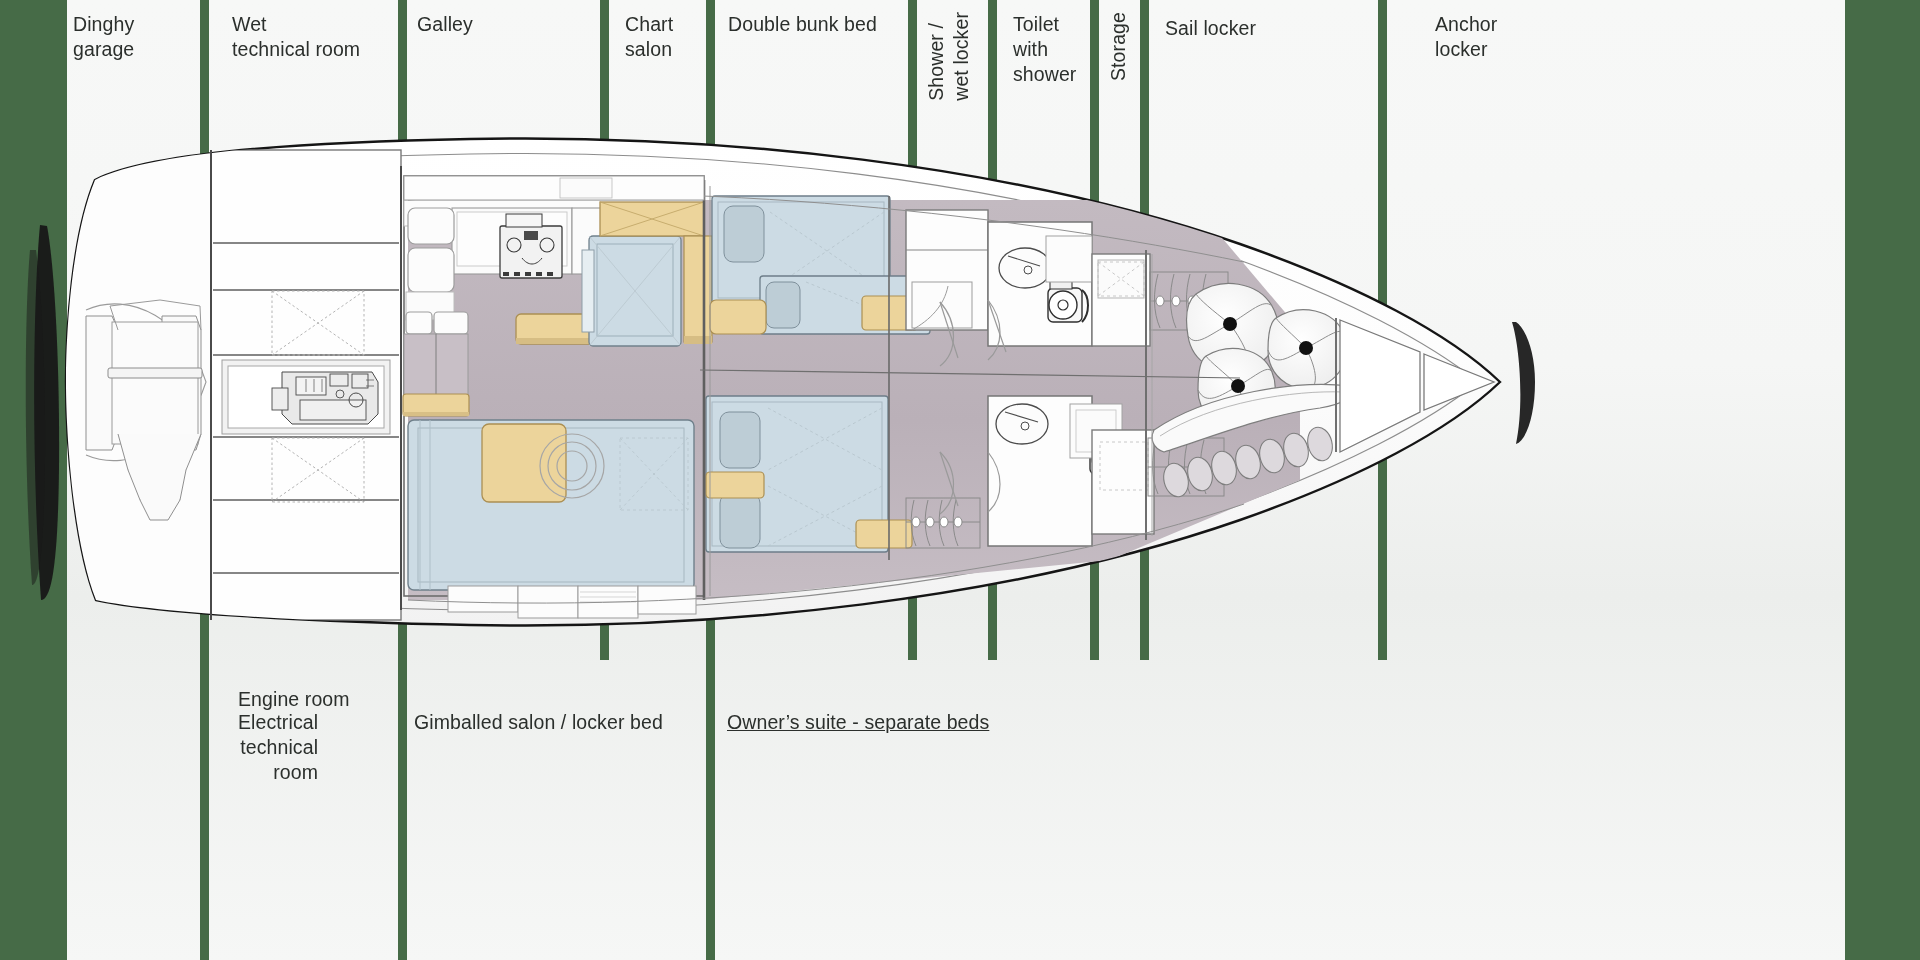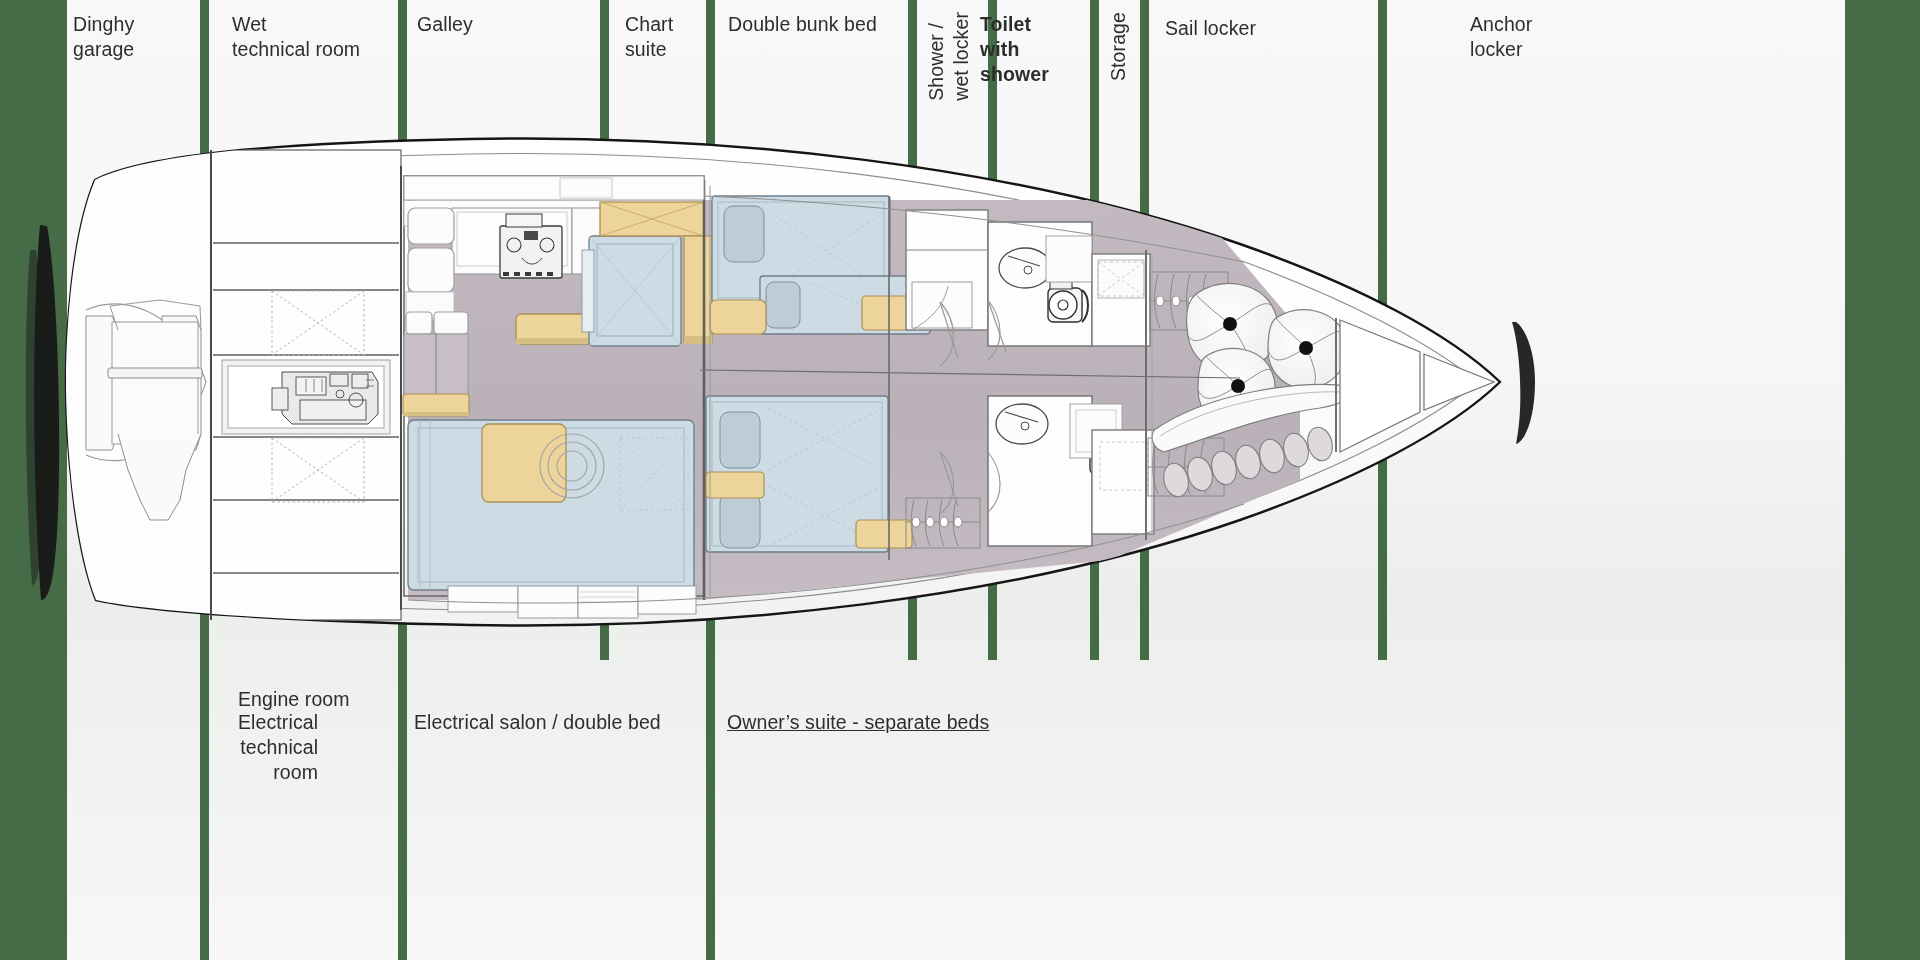--- a/index.html
+++ b/index.html
@@ -80,39 +80,39 @@
       <div style="position: absolute; left: 706px; top: 640px; width: 9px; height: 320px; background: rgb(70, 107, 71);"></div>
     </div>
 
   <div id="top-labels-layer">
       <div class="label" style="left: 73px; top: 12px;">Dinghy
 garage</div>
       <div class="label" style="left: 232px; top: 12px;">Wet
 technical room</div>
       <div class="label" style="left: 417px; top: 12px;">Galley</div>
       <div class="label" style="left: 625px; top: 12px;">Chart
-suite</div>
+salon</div>
       <div class="label" style="left: 728px; top: 12px; text-align: center;">Double bunk bed</div>
       <div class="label vert" style="left: 924px; top: 12px;">Shower /
 wet locker</div>
-      <div class="label" style="left: 980px; top: 12px; font-weight: bold;">Toilet
+      <div class="label" style="left: 1013px; top: 12px;">Toilet
 with
 shower</div>
       <div class="label vert" style="left: 1106px; top: 12px;">Storage</div>
       <div class="label" style="left: 1165px; top: 16px;">Sail locker</div>
-      <div class="label" style="left: 1470px; top: 12px;">Anchor
+      <div class="label" style="left: 1435px; top: 12px;">Anchor
 locker</div>
     </div>
 
   <div id="bottom-labels-layer">
       <div class="label" style="left: 238px; top: 687px;">Engine room</div>
       <div class="label" style="left: 238px; top: 710px; text-align: right;">Electrical
 technical
 room</div>
-      <div class="label" style="left: 414px; top: 710px;">Electrical salon / double bed</div>
+      <div class="label" style="left: 414px; top: 710px;">Gimballed salon / locker bed</div>
       <div class="label" style="left: 727px; top: 710px; text-decoration: underline;">Owner’s suite - separate beds</div>
     </div>
 
   <svg id="boat" viewBox="0 0 1920 960">
     <defs>
       <linearGradient id="hullShade" x1="0" y1="0" x2="0" y2="1">
         <stop offset="0%" stop-color="#ffffff"></stop>
         <stop offset="45%" stop-color="#fdfdfd"></stop>
         <stop offset="100%" stop-color="#f2f2f2"></stop>
       </linearGradient>

